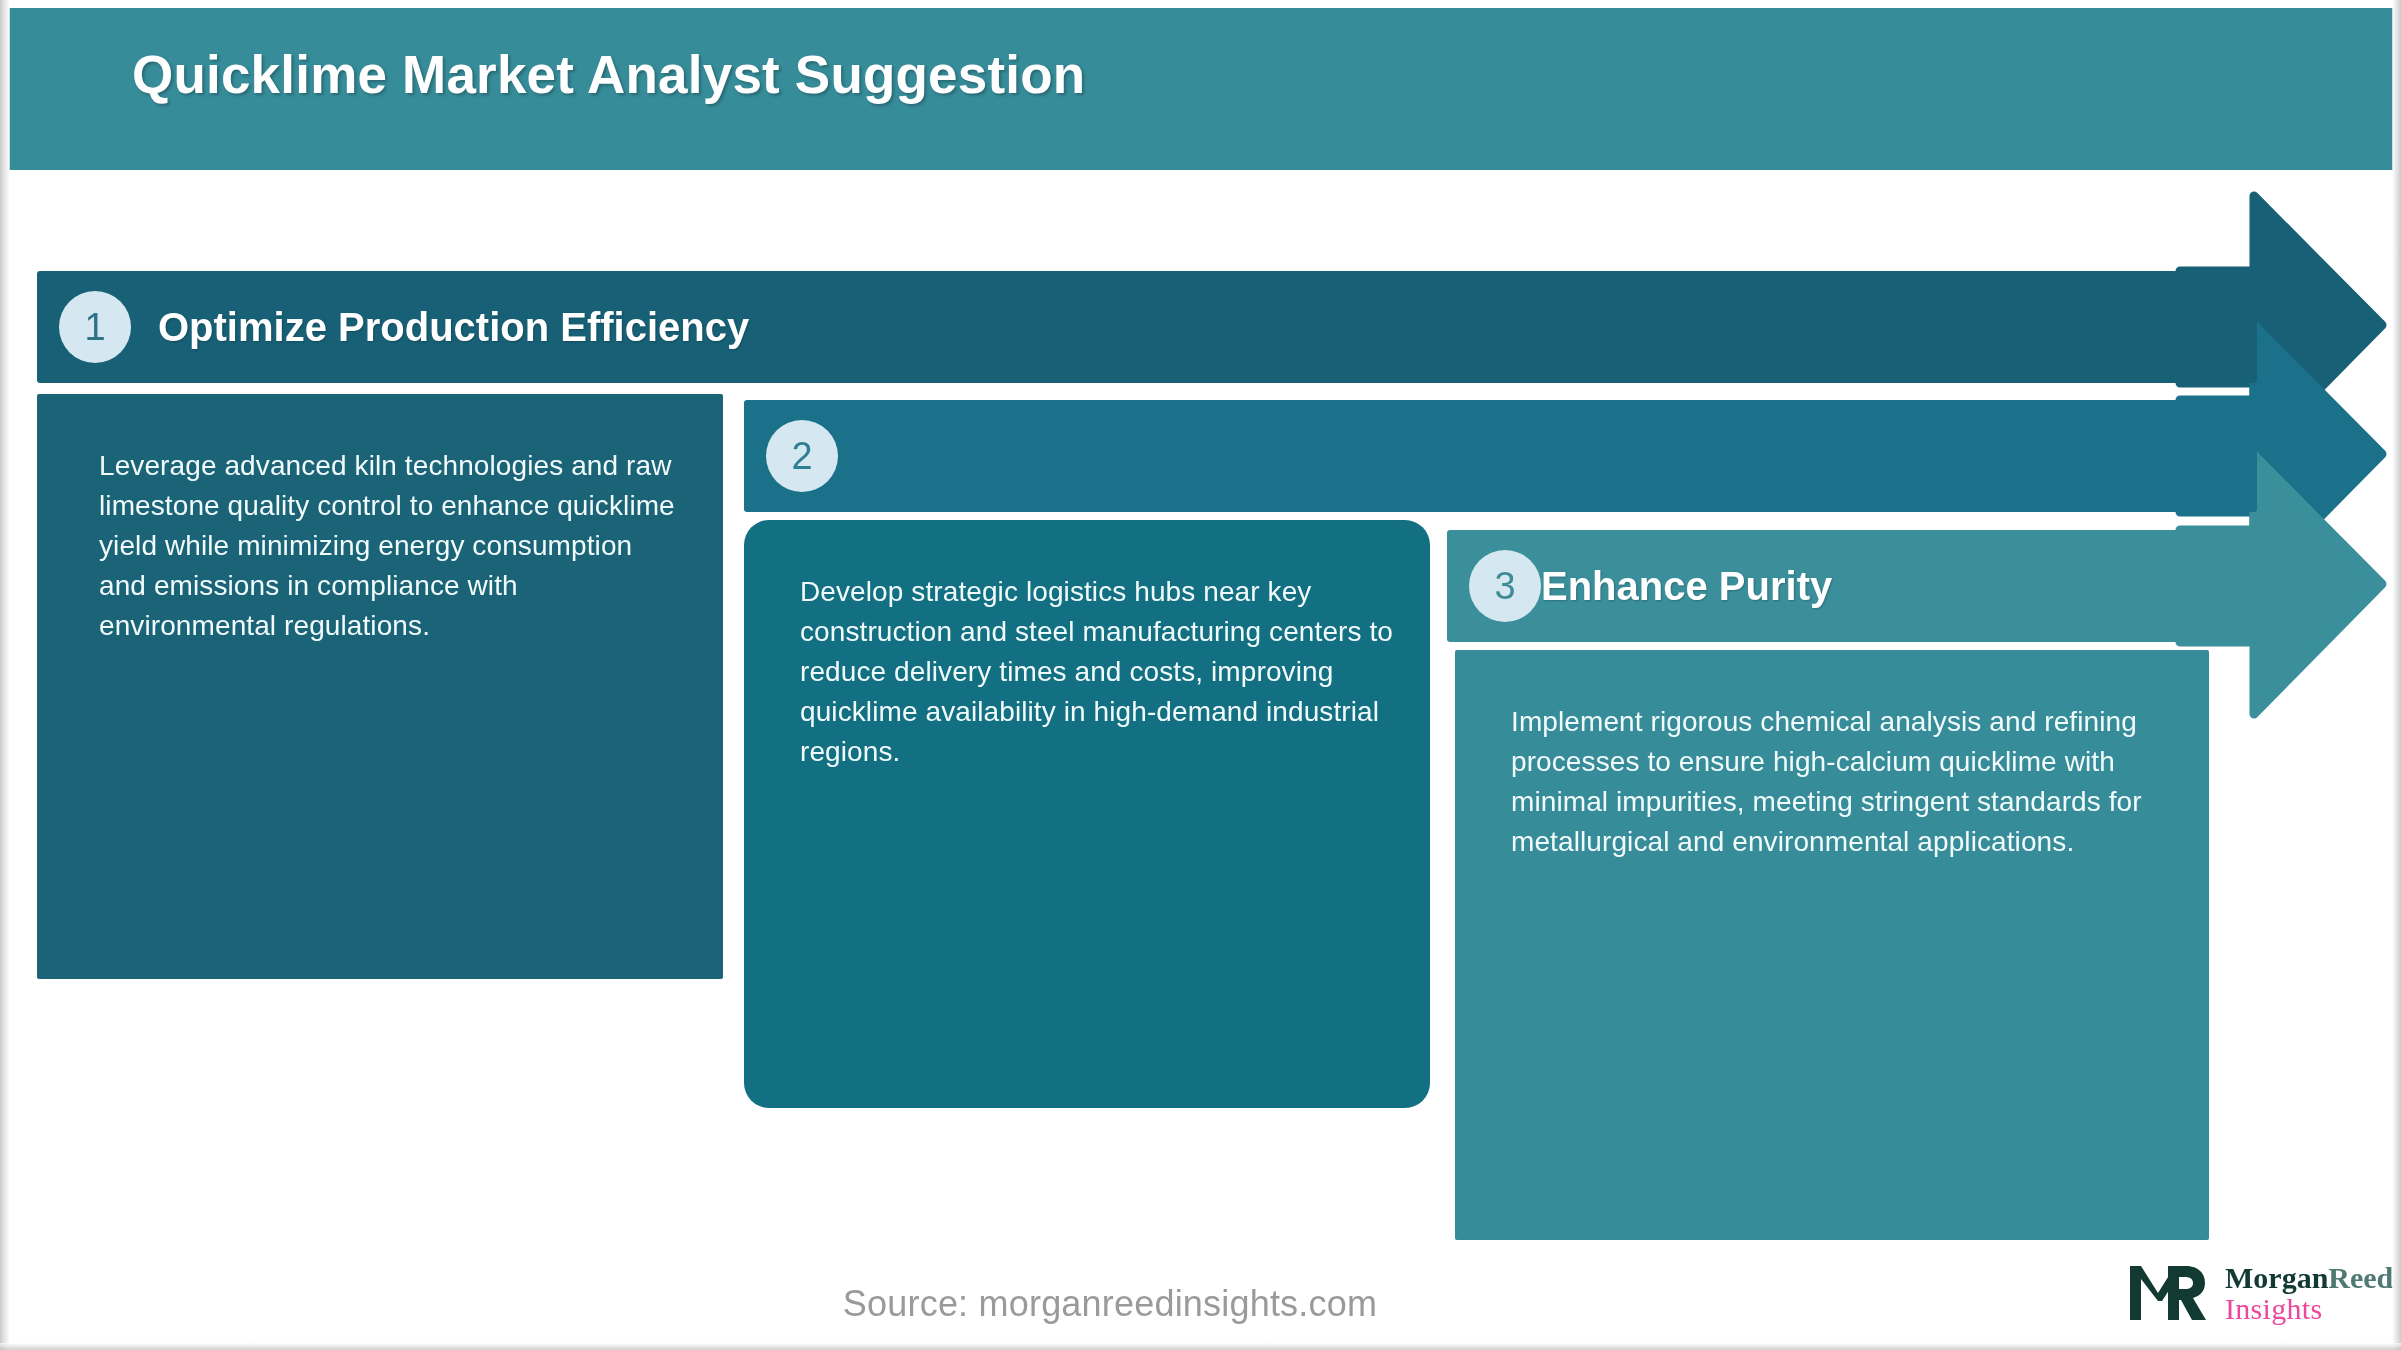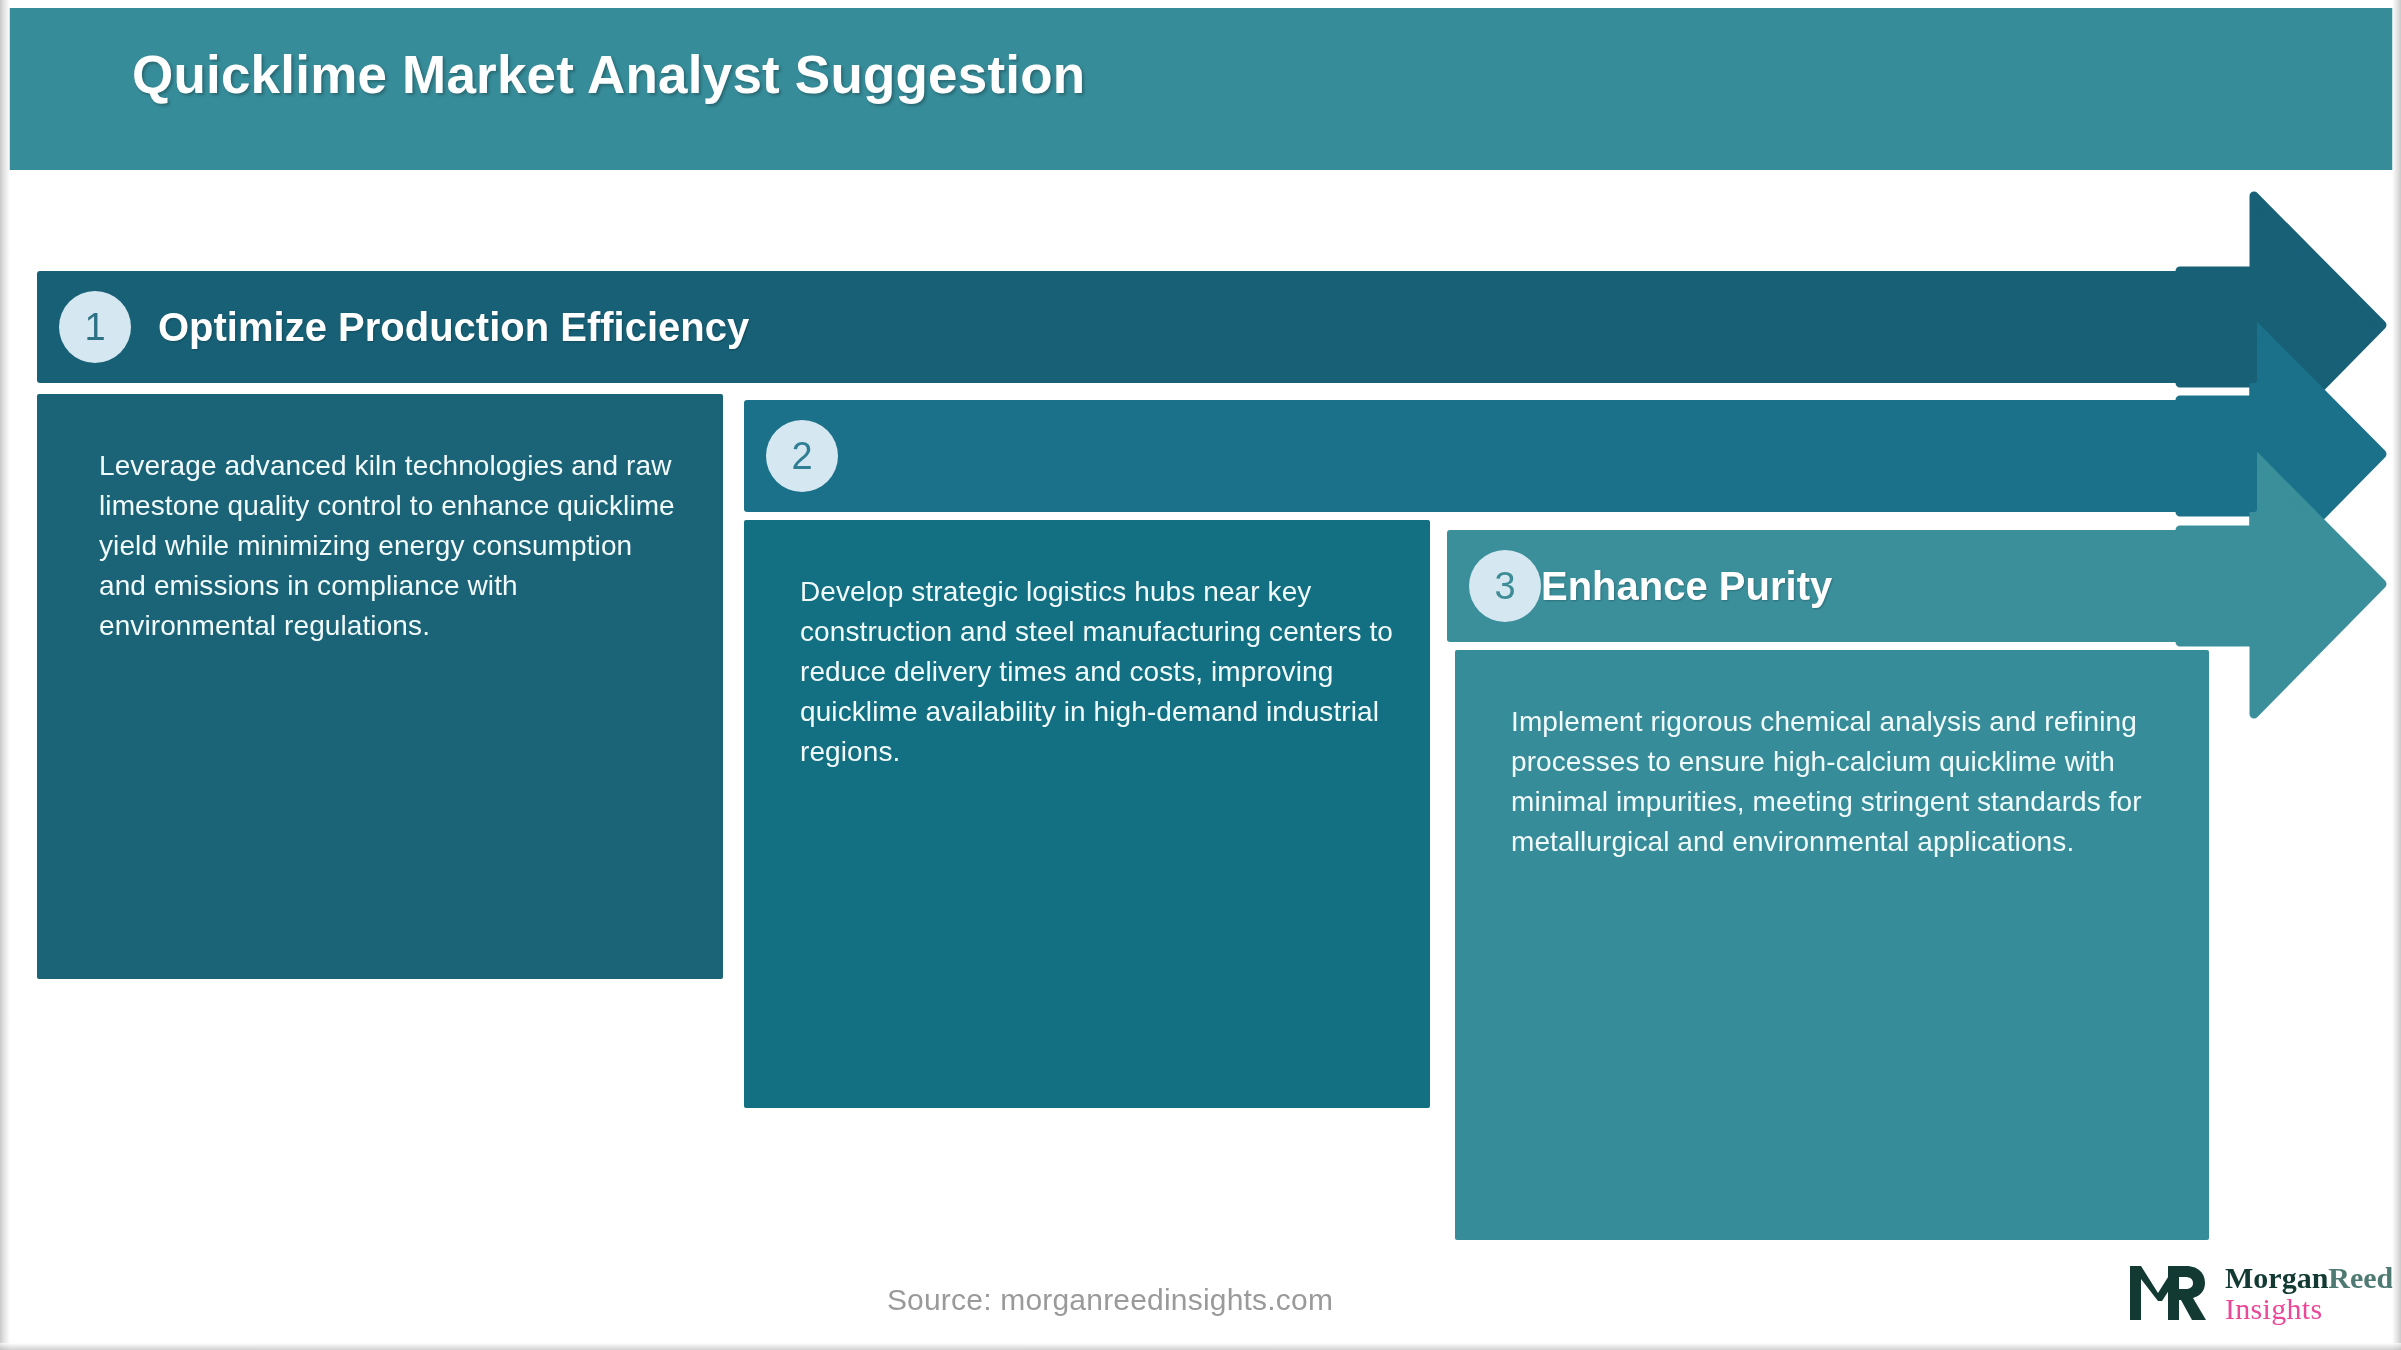--- a/index.html
+++ b/index.html
@@ -139,20 +139,21 @@
     background: #1a7189;
     padding-left: 22px;
   }
   #step2-header .step-title { margin-left: 27px; }
   #step2-badge { color: #2f7f94; }
   #step2-body {
     left: 744px; top: 520px;
     width: 686px; height: 588px;
     background: #137083;
     padding: 52px 36px 0 56px;
+    border-radius: 25px;
   }
 
   
   #step3-header {
     left: 1447px; top: 530px;
     width: 810px; height: 112px;
     background: #3a8f9b;
     padding-left: 22px;
   }
   #step3-header .step-title { }
@@ -165,21 +166,21 @@
     margin-left: 8px;
   }
 
   
   #source-line {
     position: absolute;
     left: 0;
     top: 1283px;
     width: 2220px;
     text-align: center;
-    font-size: 30px;
+    font-size: 36px;
     color: #9a9a9a;
     letter-spacing: .2px;
   }
 
   #logo {
     position: absolute;
     left: 2128px;
     top: 1262px;
     display: flex;
     align-items: center;

